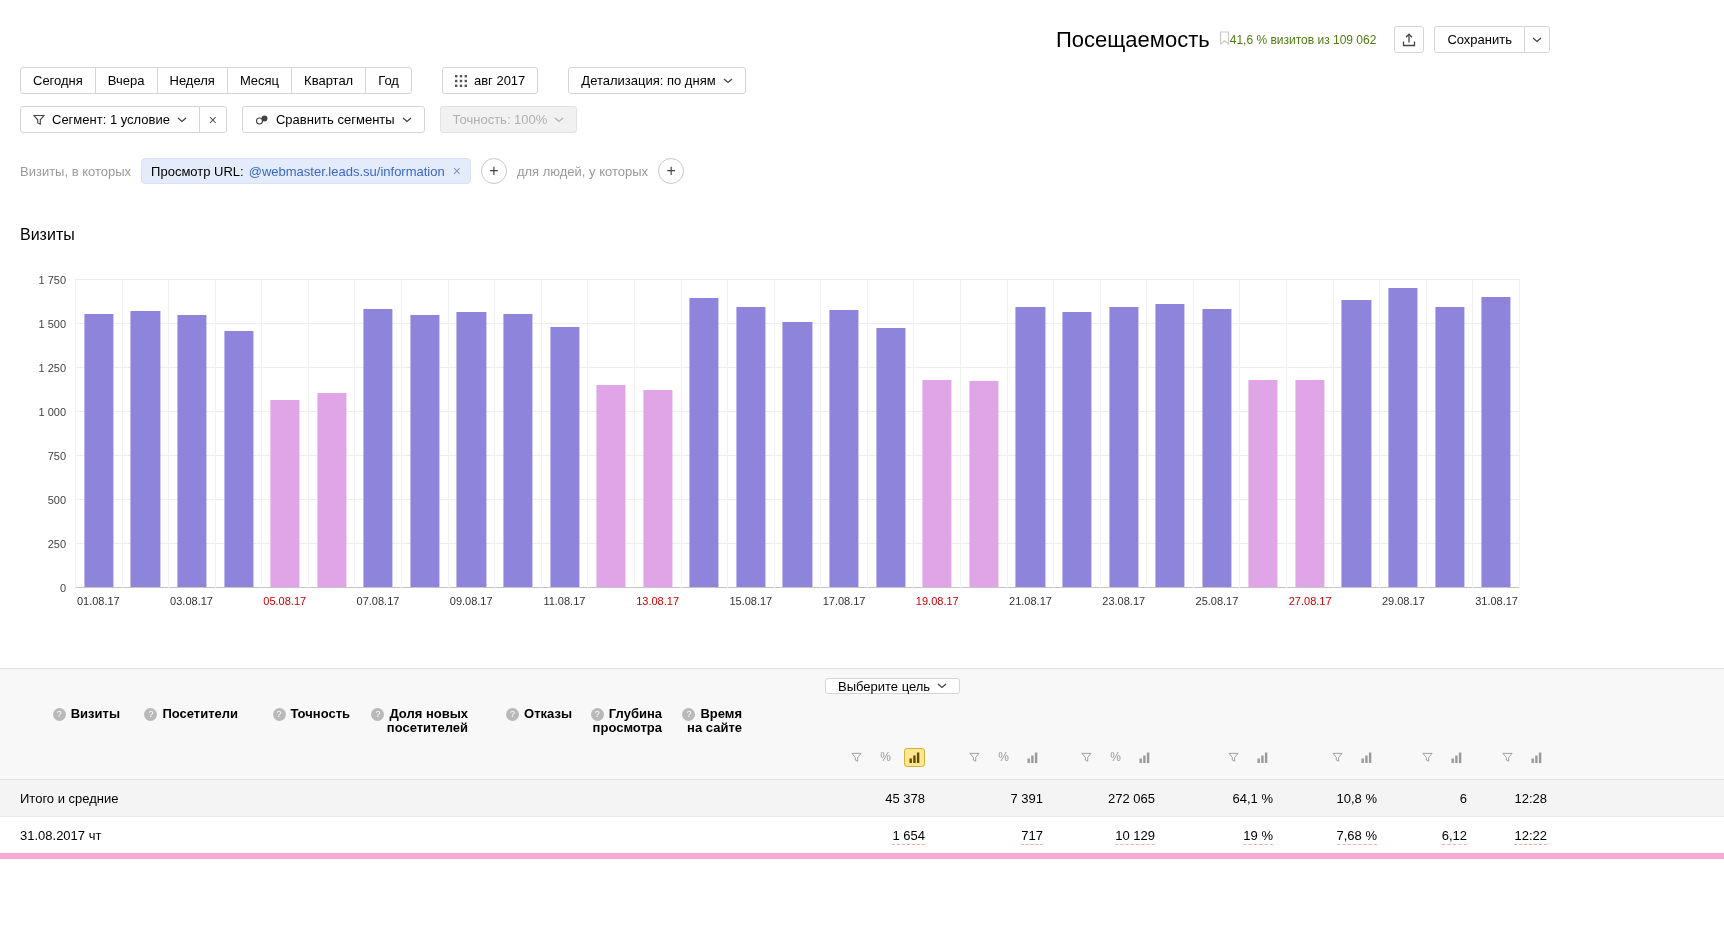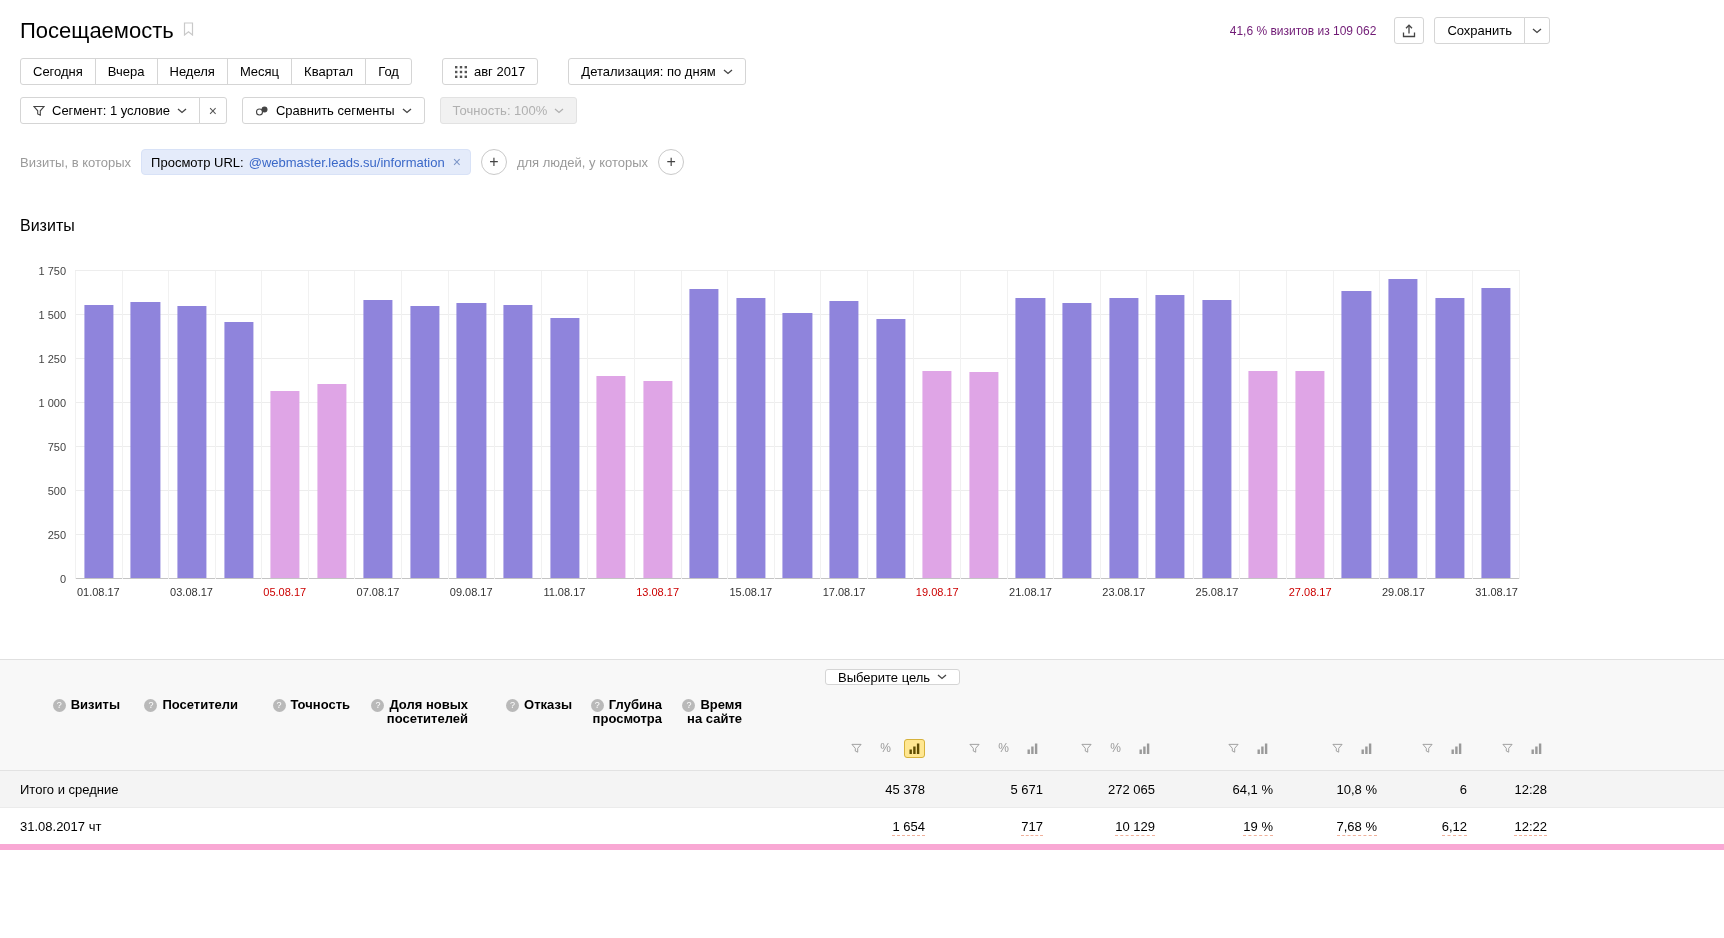--- a/index.html
+++ b/index.html
@@ -2,25 +2,25 @@
 <html><head>
 <meta charset="utf-8">
 <style>
   html,body{margin:0;padding:0}
   body{width:1724px;height:938px;overflow:hidden;background:#fff;
        font-family:"Liberation Sans","DejaVu Sans",sans-serif;font-size:13px;color:#000}
   button{font-family:inherit;font-size:13px}
   .content{padding-left:20px}
   .row{display:flex;align-items:center}
   
-  .topbar{display:flex;justify-content:space-between;align-items:center;padding-top:17px;width:1530px}
+  .topbar{display:flex;justify-content:flex-end;align-items:center;padding-top:26px;width:1530px}
   .title-wrap{display:flex;align-items:center;gap:9px}
   h1{font-size:22px;font-weight:400;margin:0}
   .top-right{display:flex;align-items:center;gap:10px}
-  .share-stat{color:#701a75;font-size:12px;margin-right:8px}
+  .share-stat{color:#4d7c0f;font-size:12px;margin-right:8px}
   
   .btn{display:inline-flex;align-items:center;gap:7px;height:27px;padding:0 12px;background:#fff;
        border:1px solid #d5d5d5;border-radius:3px;cursor:pointer;white-space:nowrap;color:#000}
   .icon-btn{width:30px;justify-content:center;padding:0}
   .save-group{display:flex}
   .save-group .btn:first-child{border-radius:3px 0 0 3px}
   .save-caret{border-radius:0 3px 3px 0;margin-left:-1px;width:26px;padding:0;justify-content:center}
   .btn-group{display:flex}
   .btn-group .btn{border-radius:0;margin-left:-1px}
   .btn-group .btn:first-child{border-radius:3px 0 0 3px;margin-left:0}
@@ -487,21 +487,21 @@
             </div>
           </div>
       </div>
     </div>
   </div>
 
   <div class="t-band t-total">
     <div class="t-inner trow" id="total-row">
       <div class="tfirst">Итого и средние</div>
     <div class="tcell" style="width: 100px;"><span class="val">45 378</span></div>
-        <div class="tcell" style="width: 118px;"><span class="val">5 671</span></div>
+        <div class="tcell" style="width: 118px;"><span class="val">7 391</span></div>
         <div class="tcell" style="width: 112px;"><span class="val">272 065</span></div>
         <div class="tcell" style="width: 118px;"><span class="val">64,1 %</span></div>
         <div class="tcell" style="width: 104px;"><span class="val">10,8 %</span></div>
         <div class="tcell" style="width: 90px;"><span class="val">6</span></div>
         <div class="tcell" style="width: 80px;"><span class="val">12:28</span></div>
       </div>
   </div>
 
   <div id="data-rows">
       <div class="t-band t-datarow">

